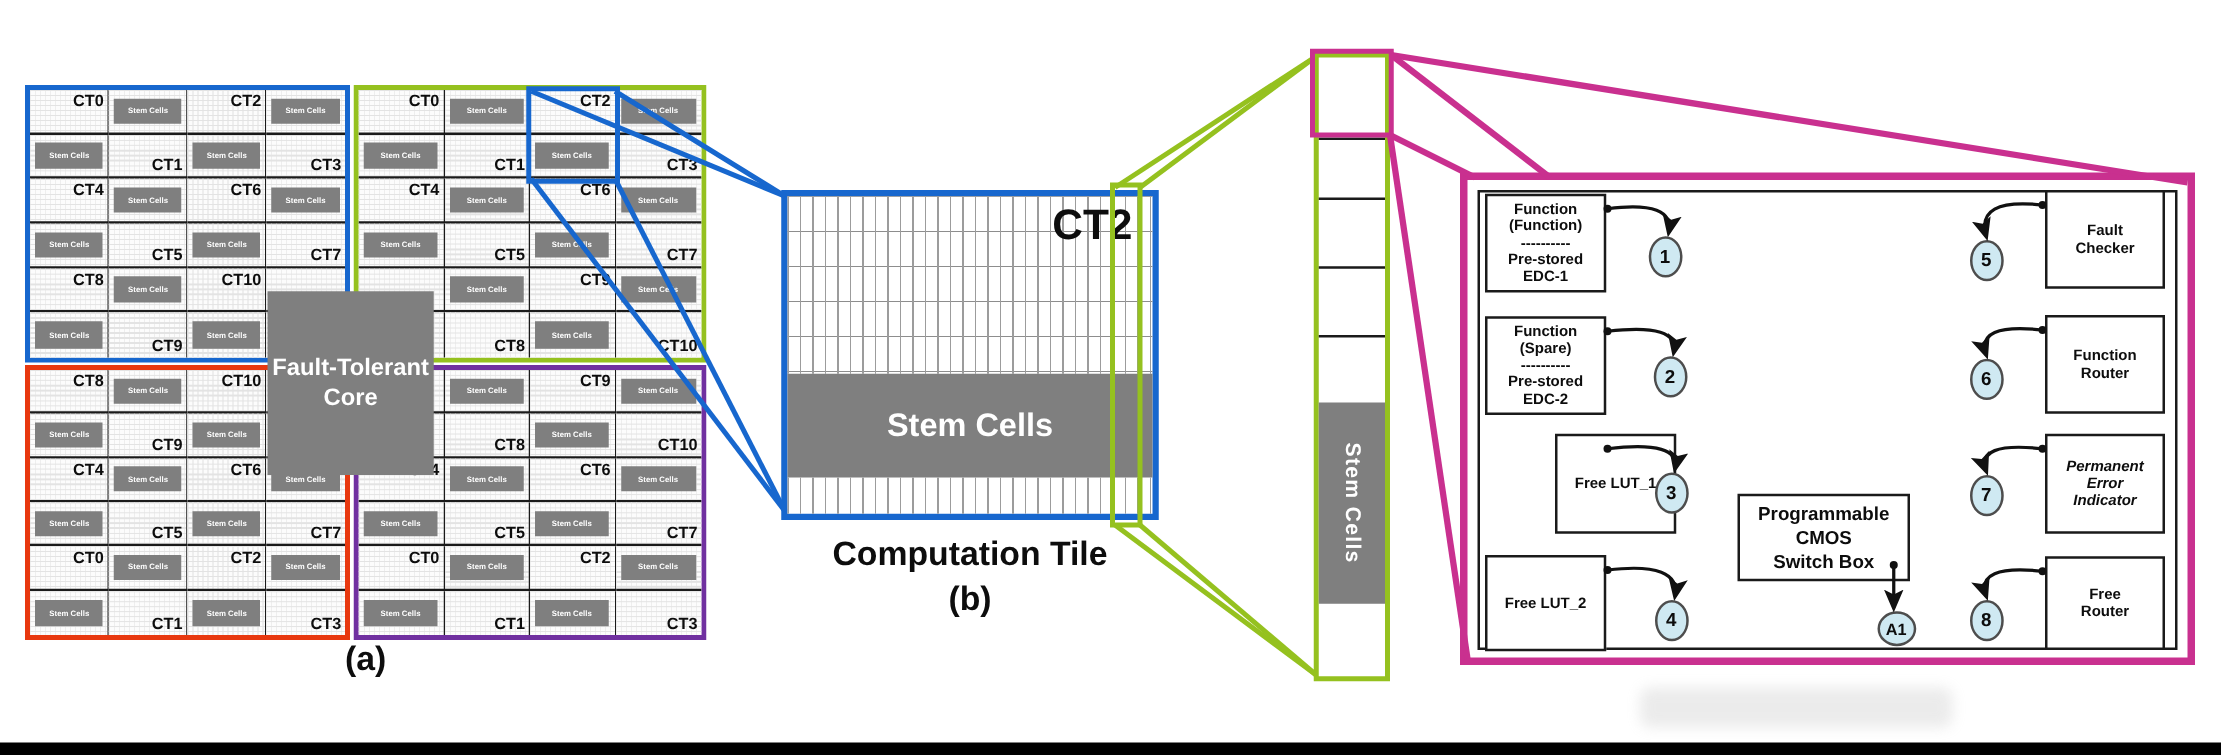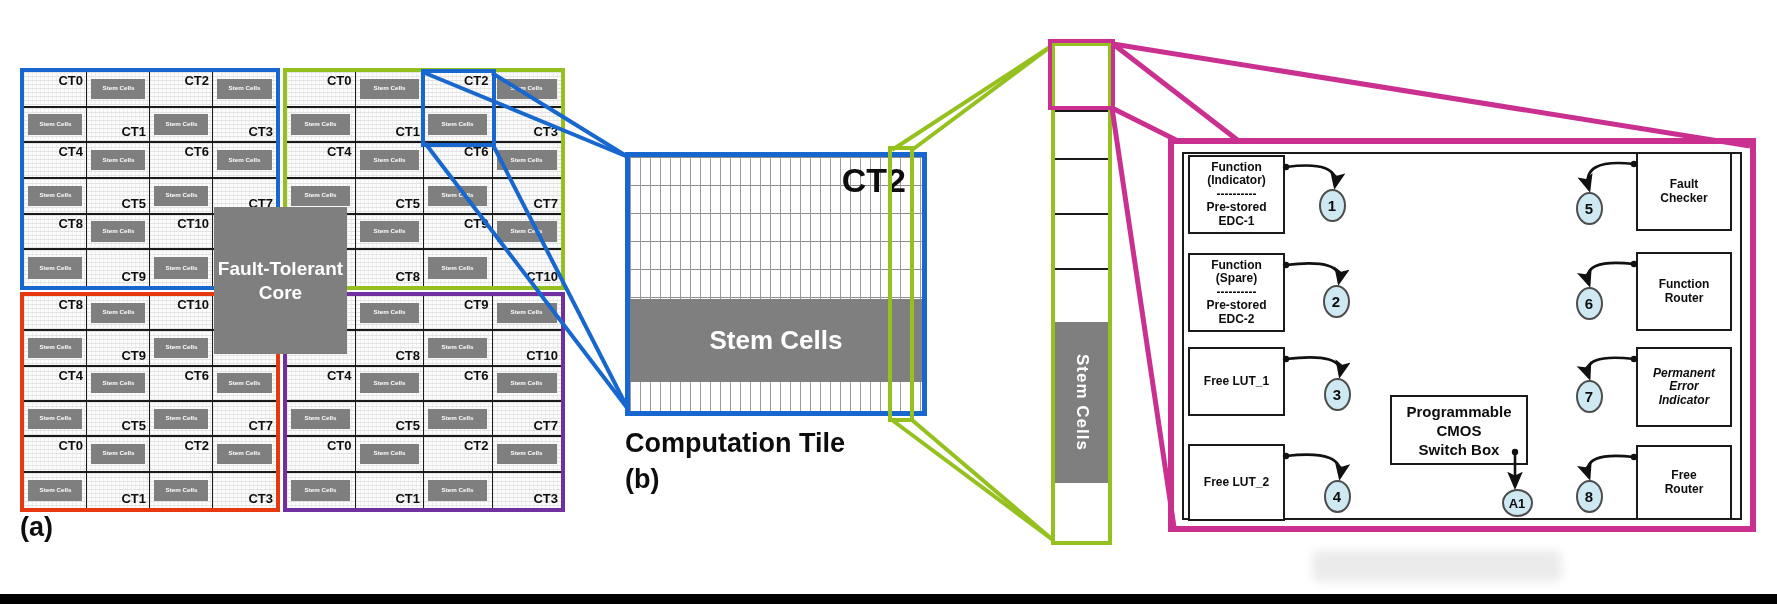--- a/index.html
+++ b/index.html
@@ -36,21 +36,21 @@
     color:#ffffff; font-weight:bold; font-size:8px; transform:scale(0.78);
     white-space:nowrap;
   }
   .core{
     position:absolute; background:#7f7f7f; z-index:5;
     display:flex; flex-direction:column; align-items:center; justify-content:center;
     color:#ffffff; font-weight:bold; font-size:19px; line-height:24px; text-align:center;
   }
   .hl-box{position:absolute; box-sizing:border-box; z-index:21; background:transparent;}
   .caption{
-    position:absolute; font-weight:bold; color:#0d0d0d; z-index:6;
+    position:absolute; font-weight:bold; color:#0d0d0d; text-align:center; z-index:6;
   }
   
   .bbox{position:absolute; box-sizing:border-box; background:#ffffff; z-index:3;}
   .tgrid{
     position:absolute; left:0; top:0; width:100%; height:142px;
     background-image:
       repeating-linear-gradient(90deg,#9c9c9c 0 1px, transparent 1px 10px),
       repeating-linear-gradient(180deg,#8d8d8d 0 1px, transparent 1px 28px);
   }
   .bband{
@@ -465,21 +465,21 @@
       <div class="cell lastrow">
         <div class="sc-block">
           <span class="sc-text">Stem Cells</span>
         </div>
       </div>
       <div class="cell lastrow">
         <span class="ct-label ct-bottom">CT3</span>
       </div>
     </div>
 
-  <div class="core" style="left:214px;top:207px;width:133px;height:147px;">
+  <div class="core" style="left:214px;top:233px;width:133px;height:147px;">
     <span>Fault-Tolerant</span>
     <span>Core</span>
   </div>
 
   <div class="caption" style="left:20px;top:512px;width:545px;font-size:27px;">(a)</div>
 
   <div id="hl-ct2" class="hl-box" style="left:421px;top:69px;width:75px;height:78px;border:4px solid #1767ce;"></div>
 
   <div id="bbox" class="bbox" style="left:625px;top:152px;width:302px;height:264px;border:5px solid #1767ce;">
     <div class="tgrid"></div>
@@ -508,35 +508,35 @@
   <div id="dbox" class="dbox" style="left:1168px;top:138px;width:588px;height:394px;border:6px solid #c9308f;">
     <div class="dinner"></div>
   </div>
 
   <div class="watermark" style="left:1448px;top:284px;width:205px;height:26px;"></div>
   <div class="watermark" style="left:1312px;top:550px;width:250px;height:32px;"></div>
 
   <div class="bottombar"></div>
 <div class="cbox" style="left: 1188px; top: 155px; width: 97px; height: 79px;">
       <span>Function</span>
-      <span>(Indicator)</span>
+      <span>(Function)</span>
       <span>----------</span>
       <span>Pre-stored</span>
       <span>EDC-1</span>
     </div>
     <div class="ncircle" style="left: 1318.5px; top: 188.5px; width: 27px; height: 33px; background: rgb(207, 233, 242);">1</div>
     <div class="cbox" style="left: 1188px; top: 253px; width: 97px; height: 79px;">
       <span>Function</span>
       <span>(Spare)</span>
       <span>----------</span>
       <span>Pre-stored</span>
       <span>EDC-2</span>
     </div>
     <div class="ncircle" style="left: 1322.5px; top: 284.5px; width: 27px; height: 33px; background: rgb(207, 233, 242);">2</div>
-    <div class="cbox" style="left: 1188px; top: 347px; width: 97px; height: 69px;">
+    <div class="cbox" style="left: 1244px; top: 347px; width: 97px; height: 80px;">
       <span>Free LUT_1</span>
     </div>
     <div class="ncircle" style="left: 1323.5px; top: 377.5px; width: 27px; height: 33px; background: rgb(207, 233, 242);">3</div>
     <div class="cbox" style="left: 1188px; top: 444px; width: 97px; height: 77px;">
       <span>Free LUT_2</span>
     </div>
     <div class="ncircle" style="left: 1323.5px; top: 479.5px; width: 27px; height: 33px; background: rgb(207, 233, 242);">4</div>
     <div class="cbox" style="left: 1636px; top: 152px; width: 96px; height: 79px;">
       <span>Fault</span>
       <span>Checker</span>

